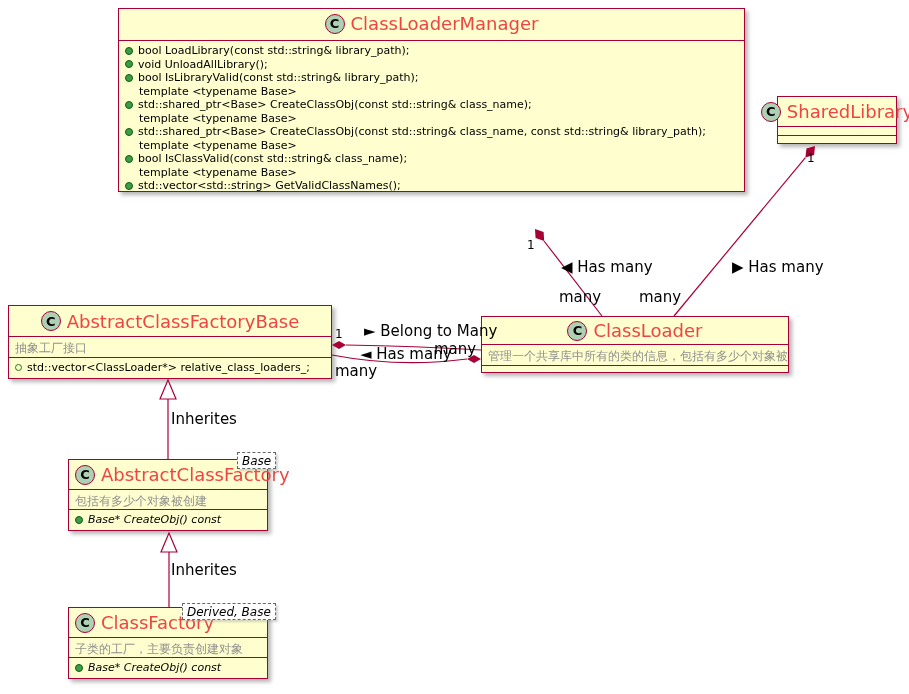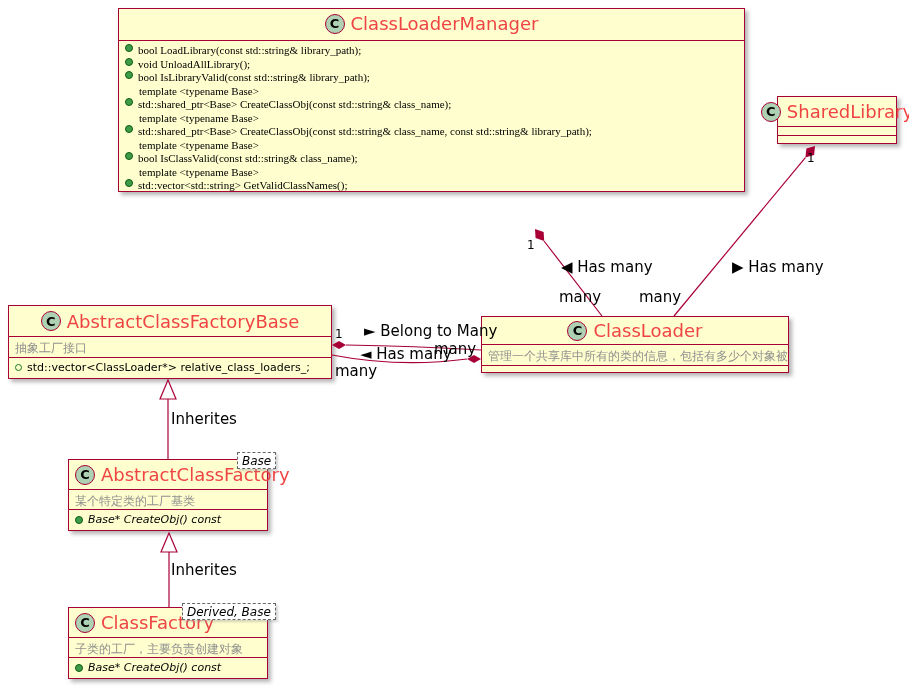--- a/index.html
+++ b/index.html
@@ -15,21 +15,21 @@
   .hdr { display:flex; align-items:center; justify-content:center; gap:6px; padding:3px 6px; }
   .spot {
     width:20px; height:20px; border-radius:50%; background:#ADD1B2; border:1px solid #A80036;
     display:flex; align-items:center; justify-content:center;
     font-size:13px; font-weight:bold; color:#000; flex:0 0 auto;
   }
   .title { font-size:18px; color:#ef4444; white-space:nowrap; }
   .comment { border-top:1px solid #A80036; color:#909090; font-size:12px; padding:3px 6px; white-space:nowrap; overflow:hidden; }
   .members { border-top:1px solid #A80036; padding:2px 6px; }
   .dbl { margin-top:2px; }           
-  .members .m { display:flex; align-items:flex-start; height:13.5px; font-size:11px; color:#000; white-space:nowrap;font-family:Liberation Serif, serif; }
+  .members .m { display:flex; align-items:center; height:13.5px; font-size:11px; color:#000; white-space:nowrap; }
   .fields  { border-top:1px solid #A80036; padding:2px 6px; }
   .fields .m { display:flex; align-items:center; height:15px; font-size:11px; color:#000; white-space:nowrap; }
   .ic { flex:0 0 auto; margin-right:5px; }
   .ic.method { width:8px; height:8px; border-radius:50%; background:#3F9C46; border:1px solid #0E5C15; }
   .ic.sq     { width:7px; height:7px; border:1.5px solid #C82930; background:transparent; }
   .ic.circ   { width:7px; height:7px; border-radius:50%; border:1.5px solid #1B7A1B; background:transparent; }
   .ic.none   { width:9px; height:1px; border:none; }
   .emptyrow { border-top:1px solid #A80036; }
   .italic { font-style:italic; }
 
@@ -157,21 +157,21 @@
     </div>
     <div class="comment">管理一个共享库中所有的类的信息，包括有多少个对象被创建</div>
     <div class="emptyrow r1"></div>
   </div>
 
   <div class="uml-class box-absfactory">
     <div class="hdr">
       <span class="spot">C</span>
       <span class="title">AbstractClassFactory</span>
     </div>
-    <div class="comment">某个特定类的工厂基类</div>
+    <div class="comment">包括有多少个对象被创建</div>
     <div class="fields">
       <div class="m italic">
           <span class="ic method"></span>
           <span>Base* CreateObj() const</span>
         </div>
     </div>
   </div>
 
   <div class="uml-class box-classfactory">
     <div class="hdr">

